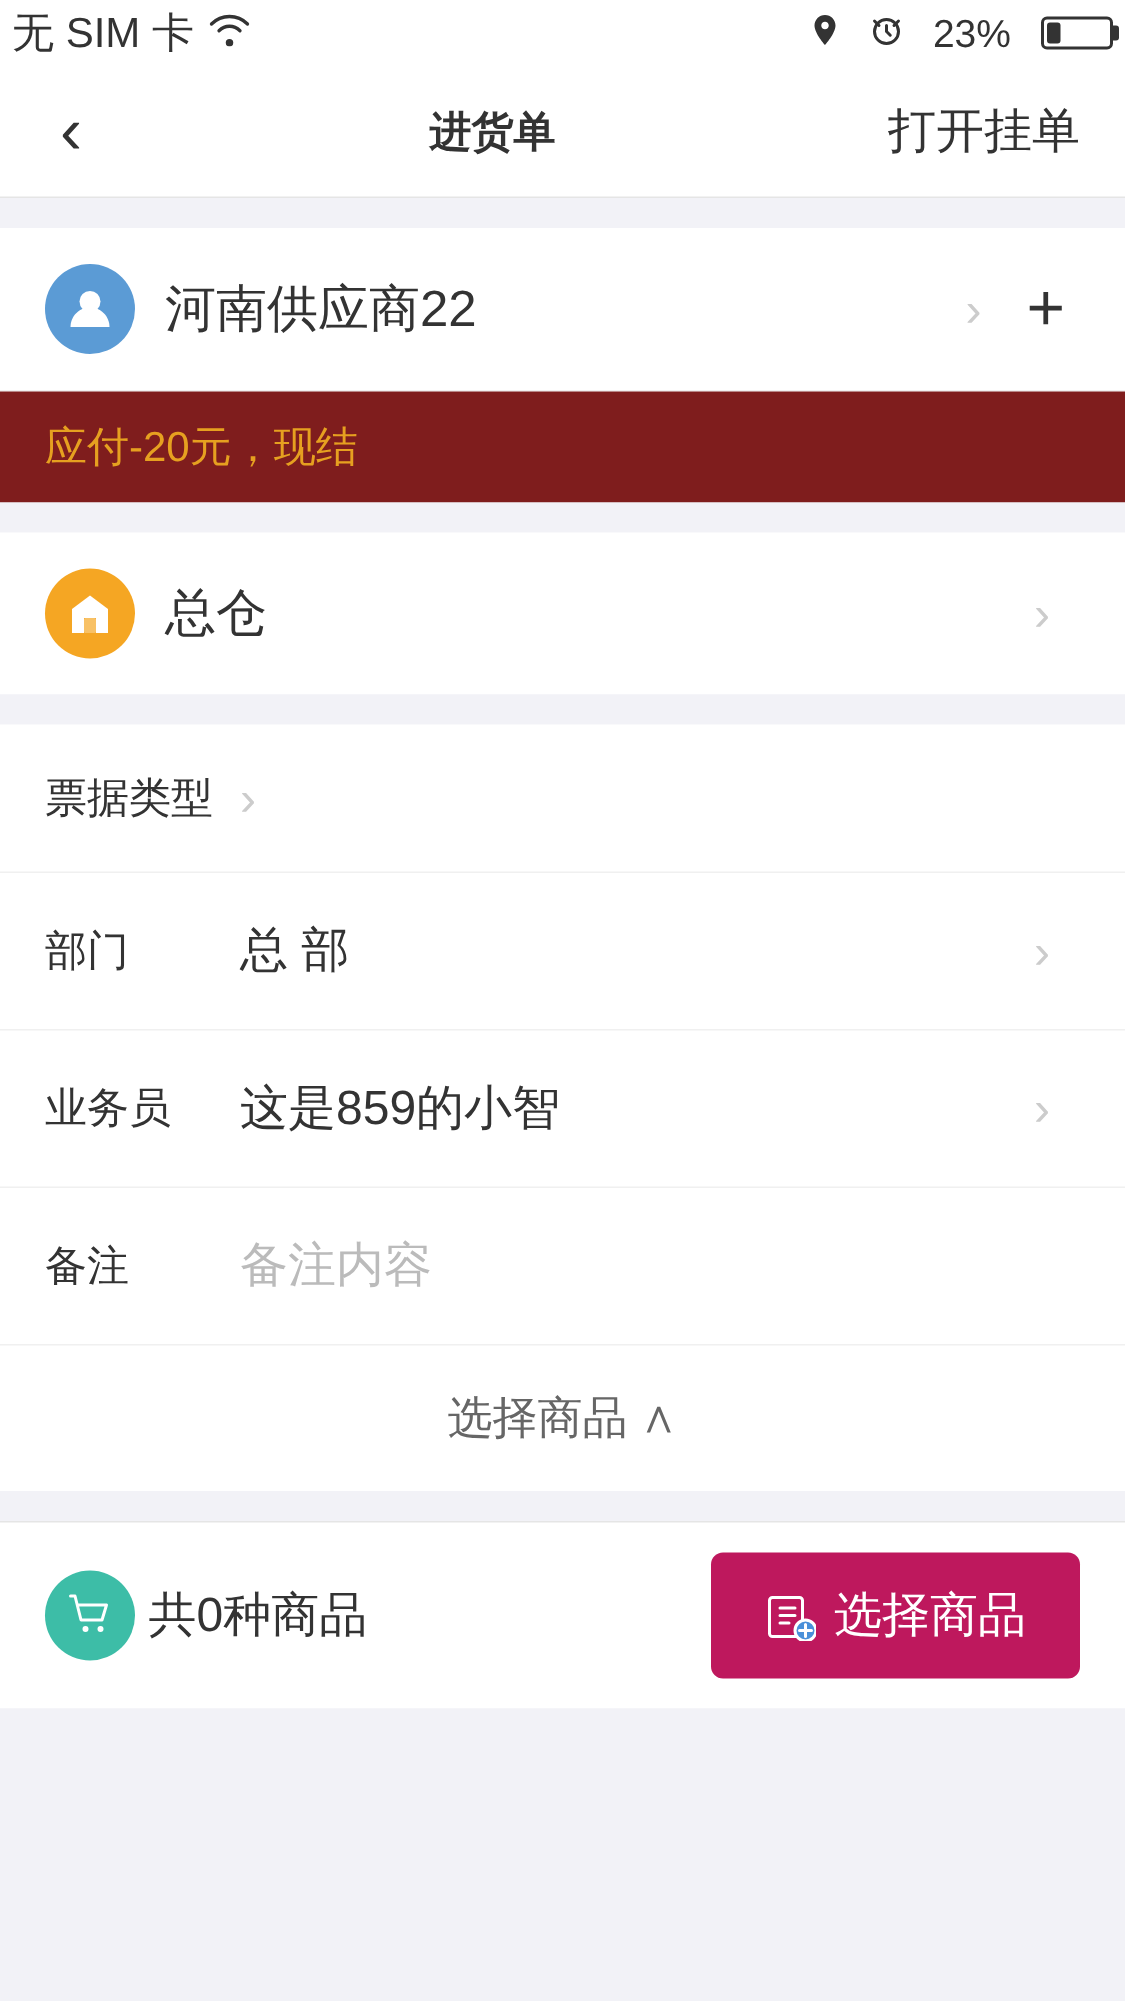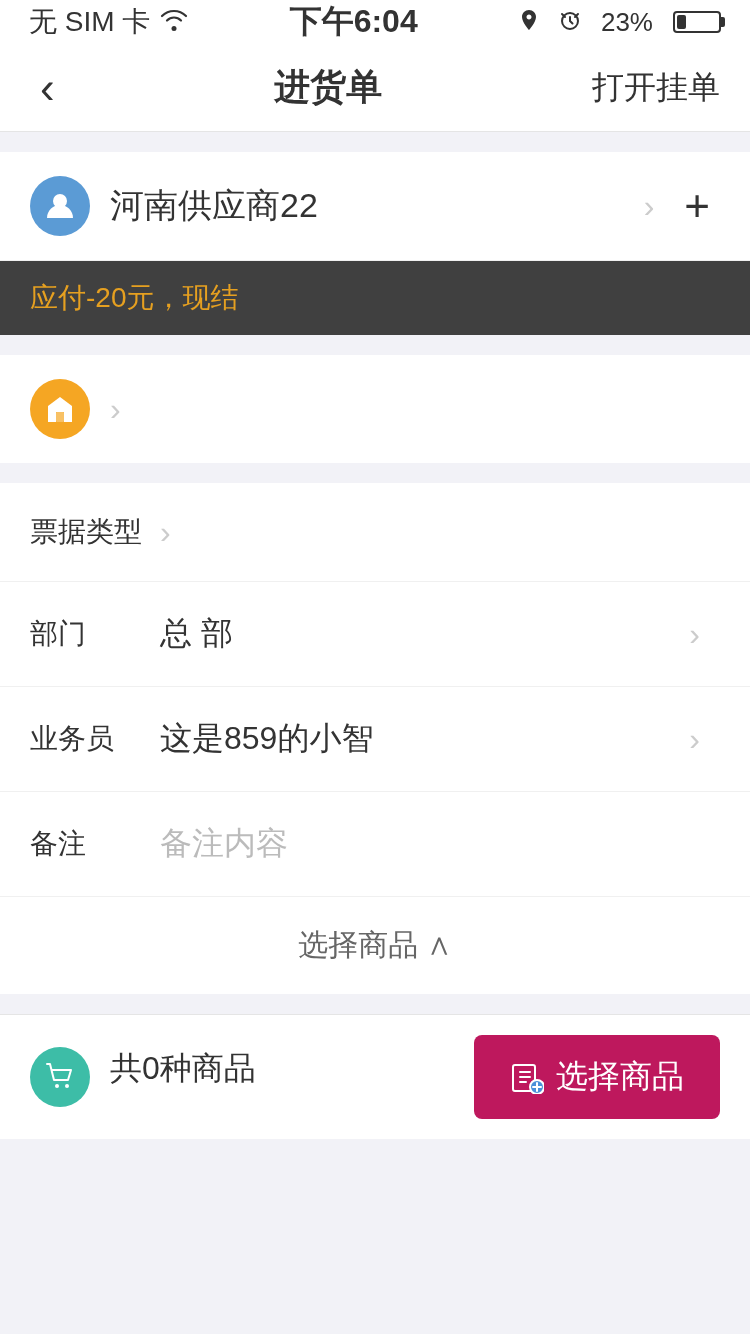--- a/index.html
+++ b/index.html
@@ -14,21 +14,21 @@
     }
 
     
     .status-bar {
       width: 100%;
       height: 44px;
       background: #fff;
       display: flex;
       align-items: center;
       justify-content: space-between;
-      padding: 0 29px;
+      padding: 0 8px;
       font-size: 28px;
       font-weight: 500;
     }
     .status-left { display: flex; align-items: center; gap: 10px; }
     .status-center { font-size: 32px; font-weight: 600; }
     .status-right { display: flex; align-items: center; gap: 20px; font-size: 26px; }
     .battery-icon {
       width: 48px; height: 22px; border: 2px solid #333; border-radius: 4px;
       position: relative; display: inline-flex; align-items: center; padding: 2px;
     }
@@ -49,21 +49,21 @@
       padding: 0 30px;
       border-bottom: 1px solid #e5e5e5;
     }
     .nav-back {
       font-size: 36px;
       color: #333;
       cursor: pointer;
       padding: 10px;
     }
     .nav-title {
-      font-size: 36px;
+      font-size: 28px;
       font-weight: 600;
       color: #333;
     }
     .nav-action {
       font-size: 32px;
       color: #333;
       cursor: pointer;
     }
 
     
@@ -113,21 +113,21 @@
     .add-btn {
       font-size: 44px;
       color: #333;
       padding: 0 10px;
       cursor: pointer;
       font-weight: 300;
     }
 
     
     .notice-bar {
-      background: #404040;
+      background: #7f1d1d;
       padding: 18px 30px;
       font-size: 28px;
       color: #e6a020;
     }
 
     
     .warehouse-row {
       display: flex;
       align-items: center;
       padding: 24px 30px;
@@ -191,21 +191,22 @@
     .bottom-bar {
       background: #fff;
       padding: 20px 30px;
       display: flex;
       align-items: center;
       justify-content: space-between;
       border-top: 1px solid #e5e5e5;
     }
     .product-count-left {
       display: flex;
-      gap: 20px;
+      align-items: center;
+      gap: 9px;
     }
     .product-icon {
       width: 60px; height: 60px; border-radius: 50%;
       background: #3dbda7;
       display: flex; align-items: center; justify-content: center;
     }
     .product-icon svg { width: 34px; height: 34px; }
     .product-count-text {
       font-size: 32px;
       color: #333;
@@ -235,21 +236,20 @@
   <div class="status-left">
     <span>无 SIM 卡</span>
     <span>
       <svg width="28" height="22" viewBox="0 0 28 22" fill="none">
         <path d="M14 17a2.5 2.5 0 1 1 0 5 2.5 2.5 0 0 1 0-5z" fill="#333"></path>
         <path d="M7 11.5C8.8 9.7 11.3 8.5 14 8.5s5.2 1.2 7 3" stroke="#333" stroke-width="2.2" fill="none" stroke-linecap="round"></path>
         <path d="M2 7C5.3 3.7 9.4 2 14 2s8.7 1.7 12 5" stroke="#333" stroke-width="2.2" fill="none" stroke-linecap="round"></path>
       </svg>
     </span>
   </div>
-  <div class="status-center">下午6:04</div>
   <div class="status-right">
     <span>
       <svg width="20" height="22" viewBox="0 0 20 22" fill="#333">
         <path d="M10 1C6.13 1 3 4.13 3 8c0 5.25 7 13 7 13s7-7.75 7-13c0-3.87-3.13-7-7-7zm0 9.5c-1.38 0-2.5-1.12-2.5-2.5S8.62 5.5 10 5.5s2.5 1.12 2.5 2.5-1.12 2.5-2.5 2.5z"></path>
       </svg>
     </span>
     <span>
       <svg width="22" height="22" viewBox="0 0 22 22" fill="#333">
         <circle cx="11" cy="12" r="8" stroke="#333" stroke-width="2" fill="none"></circle>
         <path d="M11 8v4l2.5 2.5" stroke="#333" stroke-width="2" stroke-linecap="round" fill="none"></path>
@@ -295,20 +295,21 @@
 
 <div class="card">
   <div class="warehouse-row">
     <div class="warehouse-icon">
       <svg viewBox="0 0 34 34" fill="white">
         <path d="M5 14L17 5l12 9v16H5V14z"></path>
         <rect x="13" y="20" width="8" height="10" fill="#f5a623"></rect>
         <rect x="13" y="20" width="8" height="10" rx="1" fill="rgba(255,255,255,0.3)"></rect>
       </svg>
     </div>
+    <span class="warehouse-name">总仓</span>
     <span class="chevron-right">›</span>
   </div>
 </div>
 
 <div class="divider-block"></div>
 
 <div class="form-section">
   <div class="form-row">
     <span class="form-label">票据类型</span>
     <span class="chevron-right">›</span>

